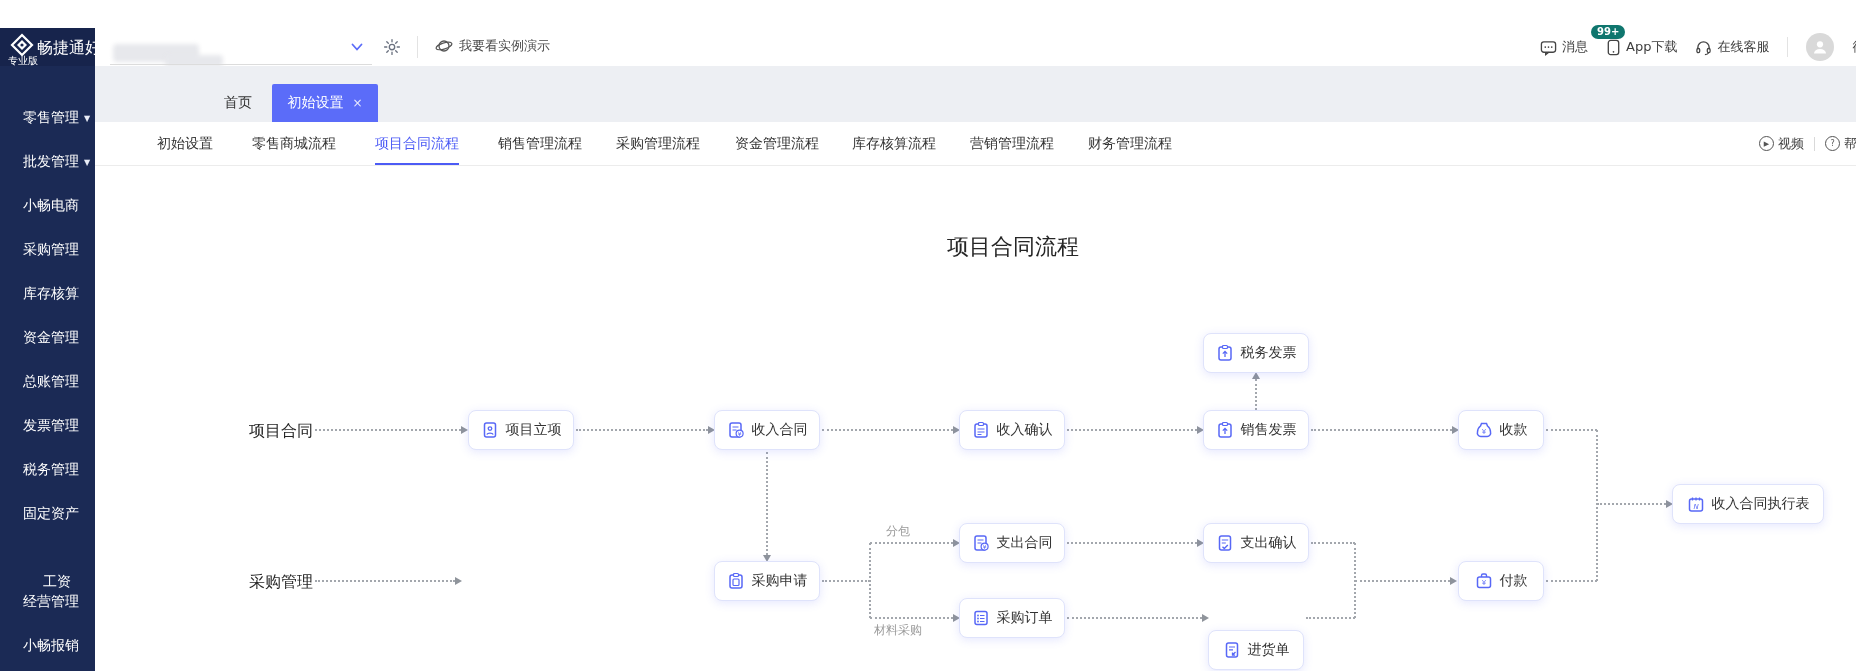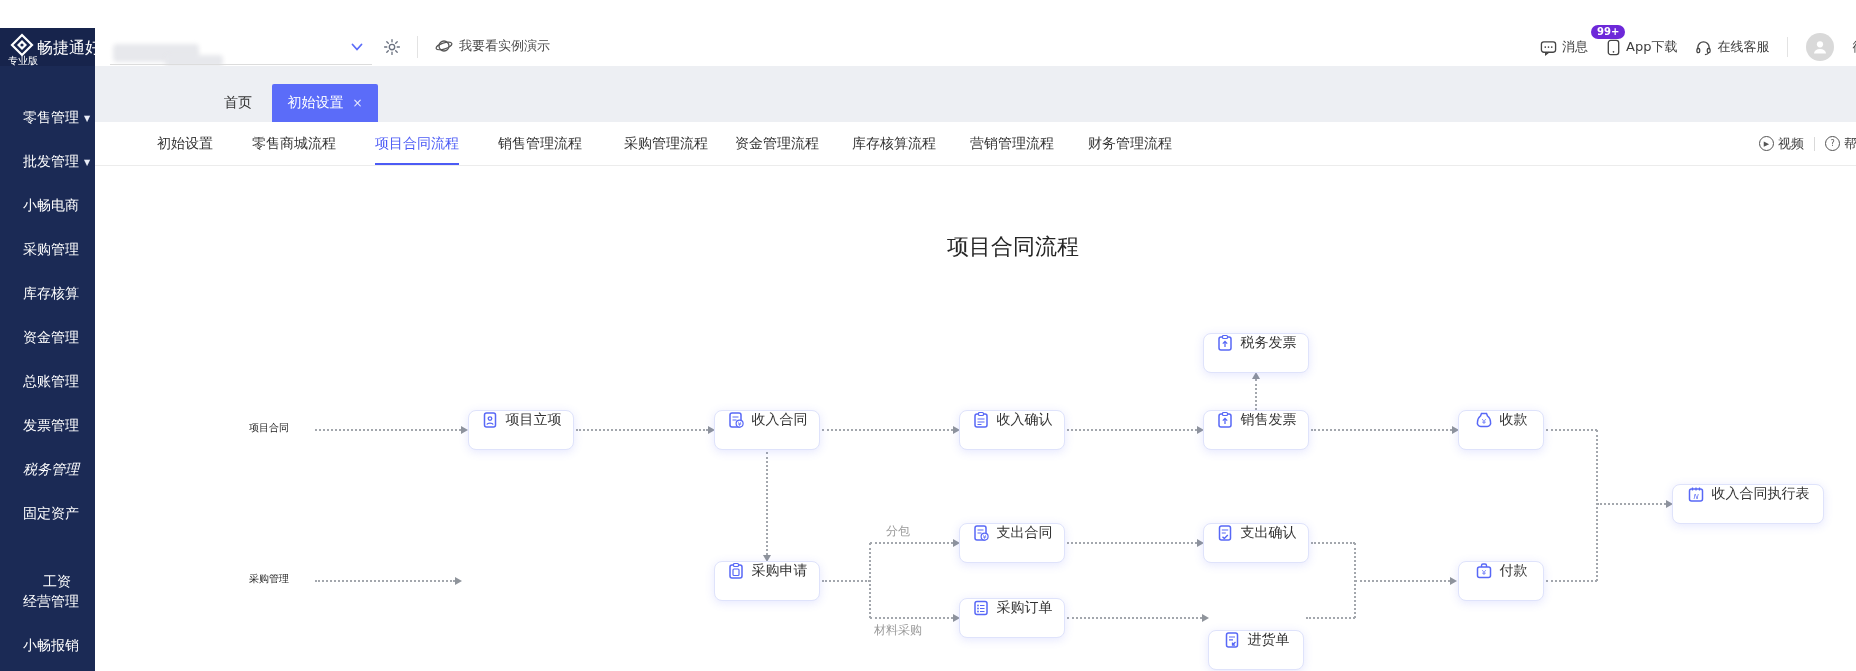--- a/index.html
+++ b/index.html
@@ -20,21 +20,21 @@
   #topbar { position:absolute; left:95px; top:28px; width:1761px; height:38px; background:#fff; }
   .blur-blob { position:absolute; background:#e7e8ec; border-radius:4px; filter:blur(2px); }
   #selector-underline { position:absolute; left:15px; top:36px; width:262px; height:1px; background:#dcdcdc; }
   #selector-chevron { position:absolute; left:255px; top:12px; width:14px; height:14px; }
   #gear-icon { position:absolute; left:288px; top:10px; width:18px; height:18px; color:#6b7280; }
   #topbar-div1 { position:absolute; left:322px; top:8px; width:1px; height:22px; background:#e3e3e3; }
   #demo-item { position:absolute; left:340px; top:9px; display:flex; align-items:center; gap:6px;
     font-size:13px; color:#4a4a4a; cursor:pointer; }
   #topbar-right { position:absolute; left:1445px; top:0; height:38px; display:flex; align-items:center; gap:18px; }
   .tb-item { display:flex; align-items:center; gap:5px; font-size:13px; color:#3d3d3d; cursor:pointer; white-space:nowrap; }
-  #msg-badge { position:absolute; left:1496px; top:-3px; background:#6d28d9; color:#fff; font-size:10px;
+  #msg-badge { position:absolute; left:1496px; top:-3px; background:#0f766e; color:#fff; font-size:10px;
     font-weight:bold; border-radius:9px; padding:1px 6px; line-height:12px; }
   #topbar-div2 { width:1px; height:20px; background:#e3e3e3; }
   #avatar { width:28px; height:28px; border-radius:50%; background:#d9d9d9; display:flex; align-items:center; justify-content:center; }
   #user-name { font-size:13px; color:#3d3d3d; white-space:nowrap; }
 
   
   #tabstrip { position:absolute; left:95px; top:66px; width:1761px; height:56px; background:#edeff3; }
   .wtab { position:absolute; bottom:0; height:38px; display:flex; align-items:center; justify-content:center;
     font-size:14px; cursor:pointer; }
   .wtab.plain { color:#333; }
@@ -51,24 +51,24 @@
   #flow-actions { position:absolute; right:-14px; top:0; height:43px; display:flex; align-items:center; gap:10px;
     font-size:13px; color:#3d3d3d; }
   .fa-item { display:flex; align-items:center; gap:4px; cursor:pointer; white-space:nowrap; }
   .ring-icon { width:15px; height:15px; border:1.2px solid #555; border-radius:50%; display:flex;
     align-items:center; justify-content:center; font-size:8px; color:#555; }
   #flow-div { width:1px; height:14px; background:#d9d9d9; }
 
   
   #diagram-title { position:absolute; color:#262626; font-size:22px; font-weight:500; transform:translateX(-50%); }
   .flow-node { position:absolute; height:40px; background:#fff; border:1px solid #dfe3fb; border-radius:8px;
-    box-shadow:0 2px 10px rgba(91,108,250,.16); display:flex; align-items:flex-start; justify-content:center;
+    box-shadow:0 2px 10px rgba(91,108,250,.16); display:flex; align-items:center; justify-content:center;
     gap:7px; font-size:14px; color:#333; cursor:pointer; white-space:nowrap; }
   .flow-node svg { flex:0 0 auto; }
-  .row-label { position:absolute; font-size:10px; color:#262626; font-weight:500; white-space:nowrap; }
+  .row-label { position:absolute; font-size:16px; color:#262626; font-weight:500; white-space:nowrap; }
   .edge-label { position:absolute; font-size:12px; color:#9a9a9a; white-space:nowrap; }
   .line-h { position:absolute; height:0; border-top:2px dotted #a3a7ad; }
   .line-v { position:absolute; width:0; border-left:2px dotted #a3a7ad; }
   .arr { position:absolute; width:0; height:0; }
   .arr.r { border-left:7px solid #8f949b; border-top:4px solid transparent; border-bottom:4px solid transparent; }
   .arr.u { border-bottom:7px solid #8f949b; border-left:4px solid transparent; border-right:4px solid transparent; }
   .arr.d { border-top:7px solid #8f949b; border-left:4px solid transparent; border-right:4px solid transparent; }
 </style>
 </head>
 <body>
@@ -103,21 +103,21 @@
       </div>
       <div class="side-item" style="top: 288px;">
         <span>资金管理</span>
       </div>
       <div class="side-item" style="top: 332px; text-align: right;">
         <span>总账管理</span>
       </div>
       <div class="side-item" style="top: 376px;">
         <span>发票管理</span>
       </div>
-      <div class="side-item" style="top: 420px; font-style: italic;">
+      <div class="side-item" style="top: 420px;">
         <span>税务管理</span>
       </div>
       <div class="side-item" style="top: 464px;">
         <span>固定资产</span>
       </div>
       <div class="side-item" style="top: 532px; margin-left: 20px;">
         <span>工资</span>
       </div>
       <div class="side-item" style="top: 552px;">
         <span>经营管理</span>
@@ -206,21 +206,21 @@
     <div id="flow-div"></div>
     <div class="fa-item">
       <span class="ring-icon">?</span>
       <span>帮助</span>
     </div>
   </div>
 <div class="ftab" style="left: 62px;">初始设置</div>
     <div class="ftab" style="left: 157px;">零售商城流程</div>
     <div class="ftab active" style="left: 280px;">项目合同流程</div>
     <div class="ftab" style="left: 403px;">销售管理流程</div>
-    <div class="ftab" style="left: 521px; margin-left: 8px;">采购管理流程</div>
+    <div class="ftab" style="left: 521px;">采购管理流程</div>
     <div class="ftab" style="left: 640px;">资金管理流程</div>
     <div class="ftab" style="left: 757px;">库存核算流程</div>
     <div class="ftab" style="left: 875px;">营销管理流程</div>
     <div class="ftab" style="left: 993px;">财务管理流程</div>
   </div>
 
 <div id="diagram">
   <div id="diagram-title" style="left: 1013px; top: 232px;">项目合同流程</div>
 <div class="row-label" style="left: 249px; top: 421px;">项目合同</div>
     <div class="row-label" style="left: 249px; top: 572px;">采购管理</div>

